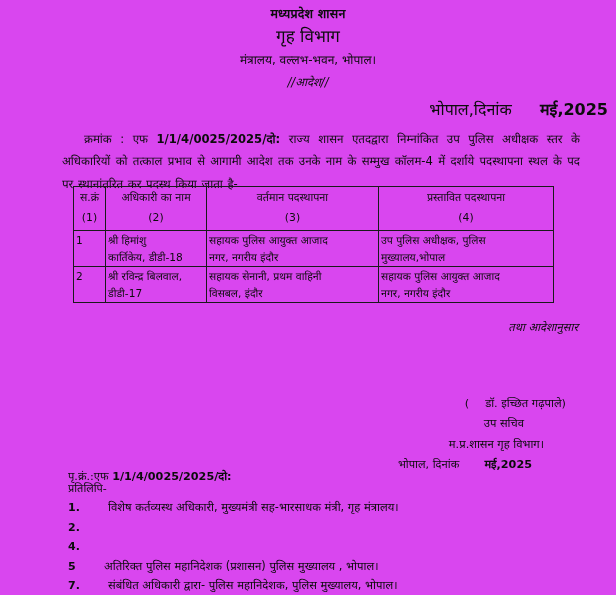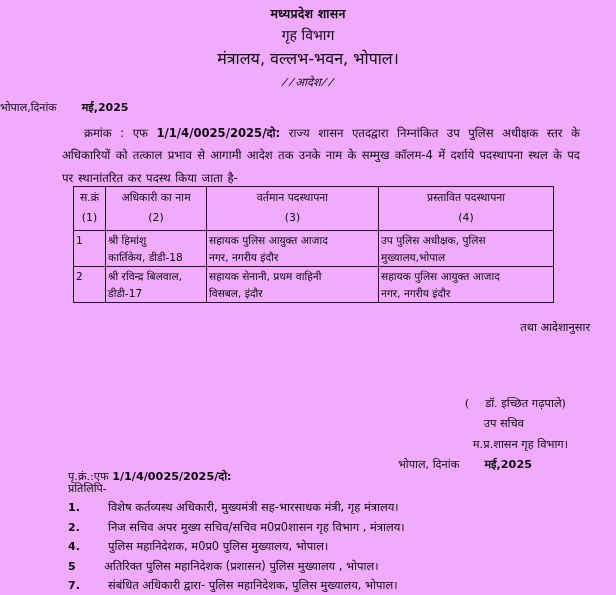--- a/index.html
+++ b/index.html
@@ -14,52 +14,52 @@
     overflow: hidden;
     position: relative;
     font-family: "DejaVu Sans", "Liberation Sans", sans-serif;
     color: #0c0c0c;
     -webkit-font-smoothing: antialiased;
   }
   .page {
     position: relative;
     width: 616px;
     height: 595px;
-    background: #f0abfc;
+    background: #d946ef;
   }
 
   
   .hdr {
     text-align: center;
     font-size: 11.5px;
     line-height: 1.05;
   }
   .hdr-title {
     font-weight: bold;
     font-size: 12.5px;
     padding-top: 7px;
     letter-spacing: .2px;
   }
   .hdr-dept {
-    font-size: 14px;
+    font-size: 17px;
     padding-top: 8px;
   }
   .hdr-addr {
-    font-size: 16px;
+    font-size: 12px;
     padding-top: 8px;
   }
   .hdr-order {
     font-size: 11.5px;
     padding-top: 9px;
     font-style: italic;
-    font-family: Liberation Mono, monospace;
   }
 
   .place-date {
-    font-size: 11px;
+    text-align: right;
+    font-size: 16px;
     padding-top: 10px;
     padding-right: 8px;
   }
   .place-date .gap { display: inline-block; width: 18px; }
   .bold-num { font-weight: bold; }
 
   
   .para {
     font-size: 11.6px;
     line-height: 1.95;
@@ -117,37 +117,37 @@
   .byorder {
     position: absolute;
     left: 0;
     top: 318px;
     width: 616px;
     text-align: right;
     padding-right: 68px;
     font-size: 11.3px;
     line-height: 1.75;
   }
-  .byorder .l2 { padding-right: 26px; }
+  .byorder .l2 { padding-right: 38px; font-style: italic; }
 
   
   .sign {
     position: absolute;
     left: 0;
     top: 394px;
     width: 616px;
     font-size: 11.3px;
     line-height: 1.8;
     text-align: right;
     padding-right: 64px;
   }
   .sign .name { padding-right: 50px; }
   .sign .name .paren { display: inline-block; padding-right: 16px; }
   .sign .desig { padding-right: 92px; margin-left: 18px; }
-  .sign .dept { padding-right: 48px; }
+  .sign .dept { padding-right: 72px; }
 
   
   .endorse {
     position: absolute;
     left: 0;
     top: 456px;
     width: 616px;
     font-size: 11.2px;
   }
   .endorse .left {
@@ -305,25 +305,23 @@
 
   <div class="copylabel">प्रतिलिपि-</div>
 
   <ol class="copylist">
     <li>
       <span class="num">1.</span>
       <span class="txt">विशेष कर्तव्यस्थ अधिकारी, मुख्यमंत्री सह-भारसाधक मंत्री, गृह मंत्रालय।</span>
     </li>
     <li>
       <span class="num">2.</span>
-      <span class="txt">निज सचिव अपर मुख्य सचिव/सचिव म0प्र0शासन गृह विभाग , मंत्रालय।</span>
     </li>
     <li>
       <span class="num">4.</span>
-      <span class="txt">पुलिस महानिदेशक, म0प्र0 पुलिस मुख्यालय, भोपाल।</span>
     </li>
     <li class="indent">
       <span class="num">5</span>
       <span class="txt">अतिरिक्त पुलिस महानिदेशक (प्रशासन) पुलिस मुख्यालय , भोपाल।</span>
     </li>
     <li>
       <span class="num">7.</span>
       <span class="txt">संबंधित अधिकारी द्वारा- पुलिस महानिदेशक, पुलिस मुख्यालय, भोपाल।</span>
     </li>
   </ol>

